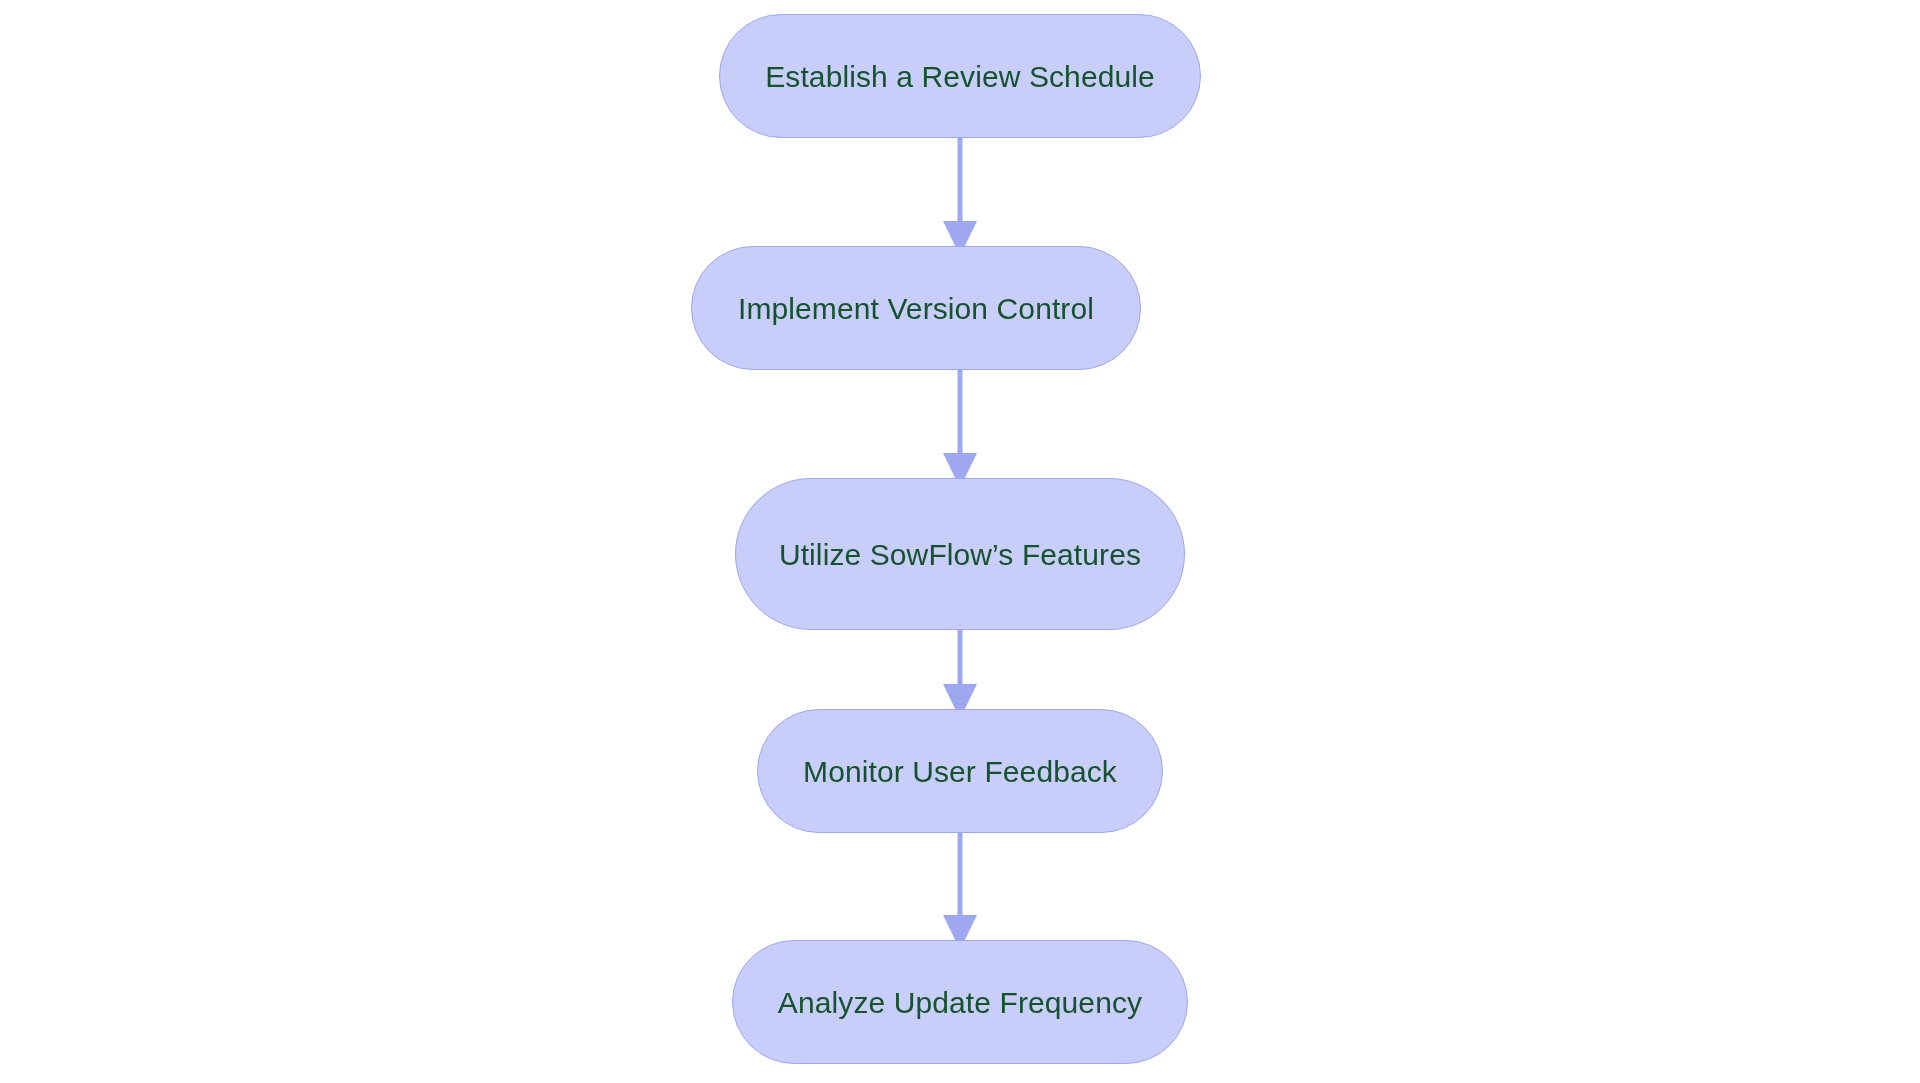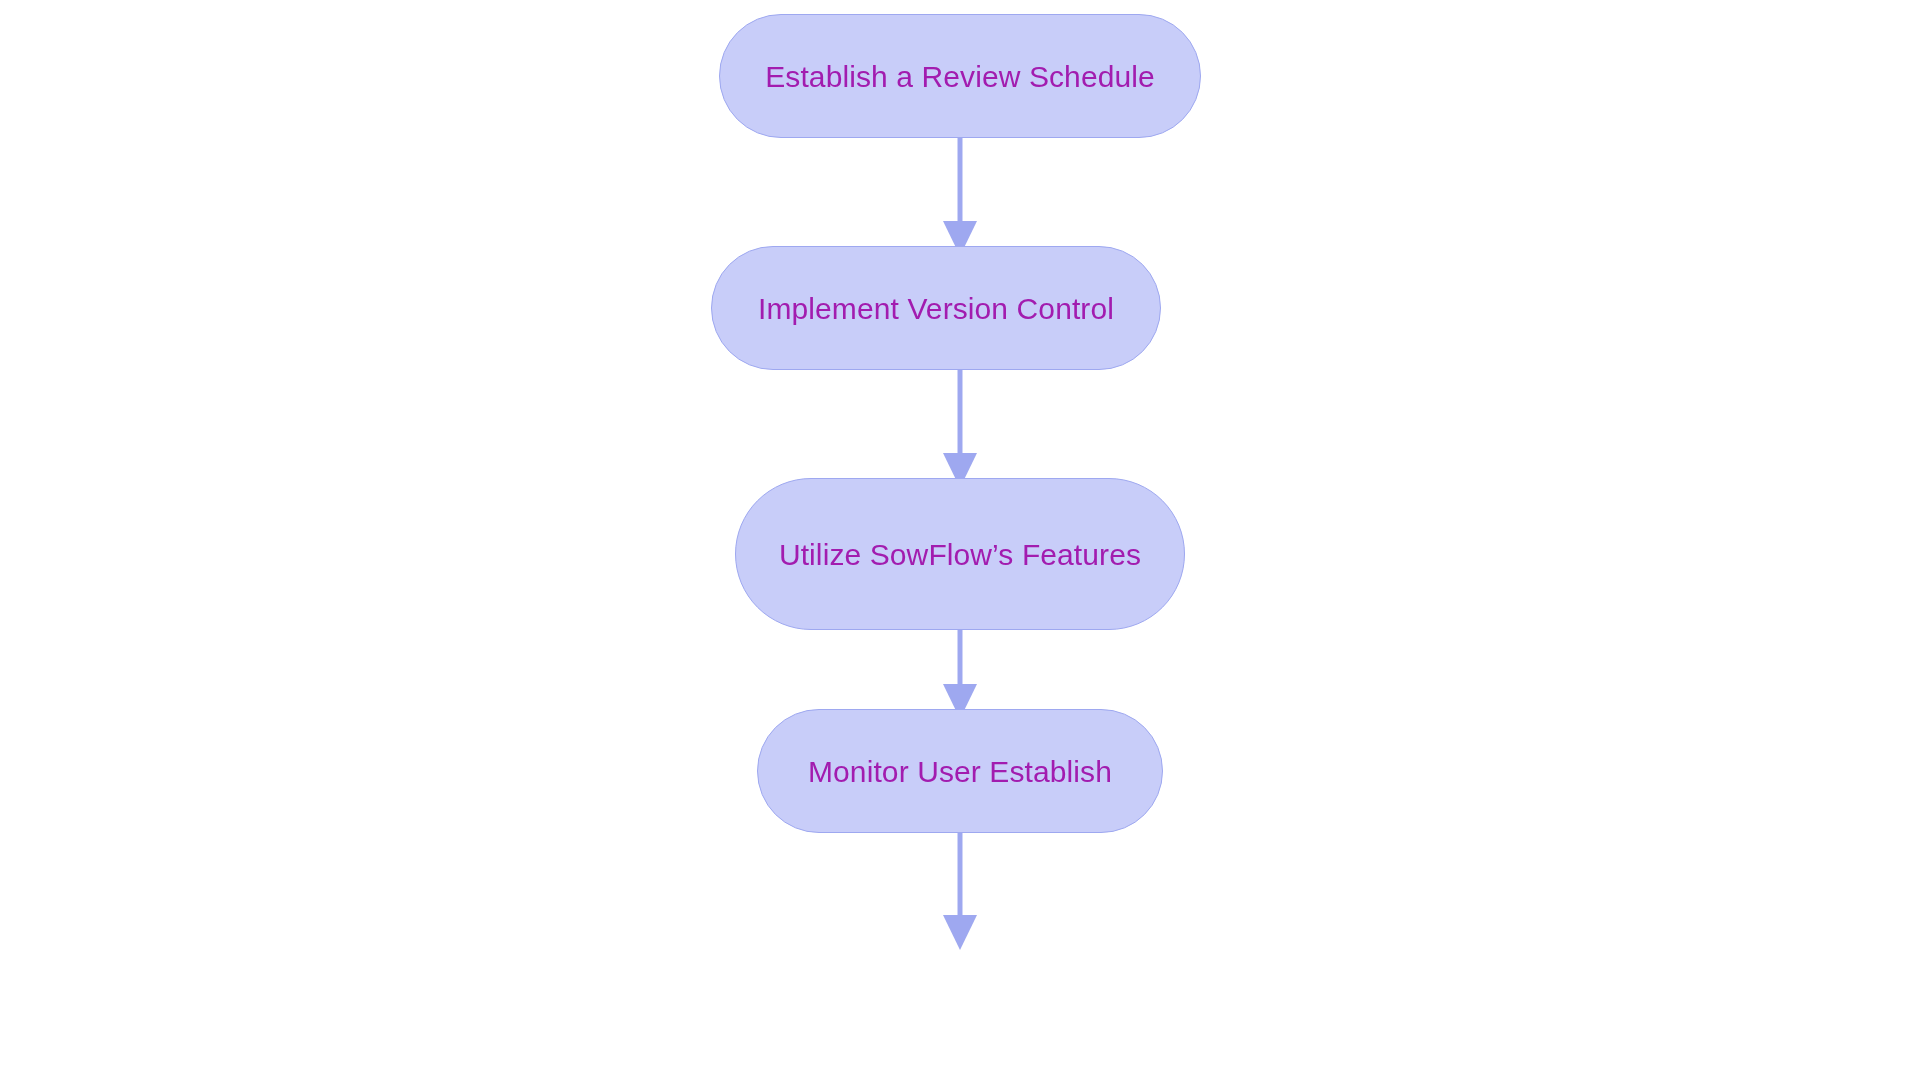--- a/index.html
+++ b/index.html
@@ -38,21 +38,21 @@
     display: flex;
     align-items: center;
     justify-content: center;
     background: #c8cdf9;
     border: 1.5px solid #9ea8f0;
     border-radius: 9999px;
     transform: translateX(-50%);
   }
 
   .flow-node-label {
-    color: #a21caf;
+    color: #14532d;
     font-size: 30px;
     font-weight: 400;
     line-height: 1.1;
     letter-spacing: 0.1px;
     white-space: nowrap;
     text-align: center;
   }
 </style>
 </head>
 <body>
@@ -80,26 +80,29 @@
 
     <g>
       <line x1="960" y1="833" x2="960" y2="931" stroke="#9ea8f0" stroke-width="5" marker-end="url(#arrowhead)"></line>
     </g>
   </svg>
 
   <div class="flow-node" id="flow-node-1" style="left:960px; top:14px; width:482px; height:124px;">
     <span class="flow-node-label">Establish a Review Schedule</span>
   </div>
 
-  <div class="flow-node" id="flow-node-2" style="left:936px; top:246px; width:450px; height:124px;">
+  <div class="flow-node" id="flow-node-2" style="left:916px; top:246px; width:450px; height:124px;">
     <span class="flow-node-label">Implement Version Control</span>
   </div>
 
   <div class="flow-node" id="flow-node-3" style="left:960px; top:478px; width:450px; height:152px;">
     <span class="flow-node-label">Utilize SowFlow’s Features</span>
   </div>
 
   <div class="flow-node" id="flow-node-4" style="left:960px; top:709px; width:406px; height:124px;">
-    <span class="flow-node-label">Monitor User Establish</span>
+    <span class="flow-node-label">Monitor User Feedback</span>
   </div>
 
+  <div class="flow-node" id="flow-node-5" style="left:960px; top:940px; width:456px; height:124px;">
+    <span class="flow-node-label">Analyze Update Frequency</span>
+  </div>
 
 </div>
 
 </body></html>

